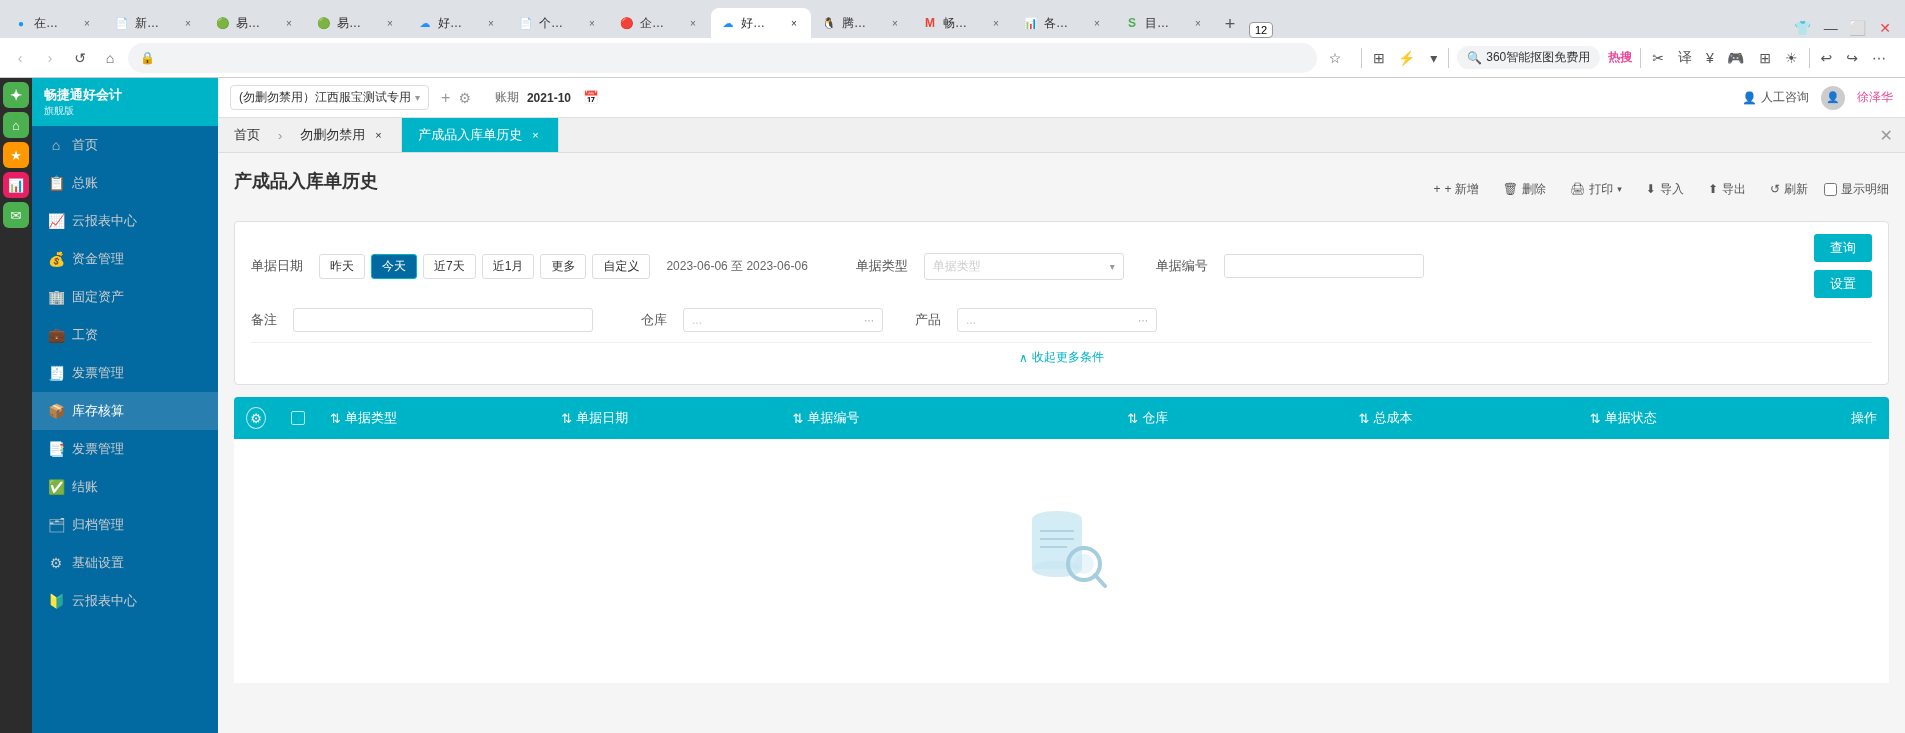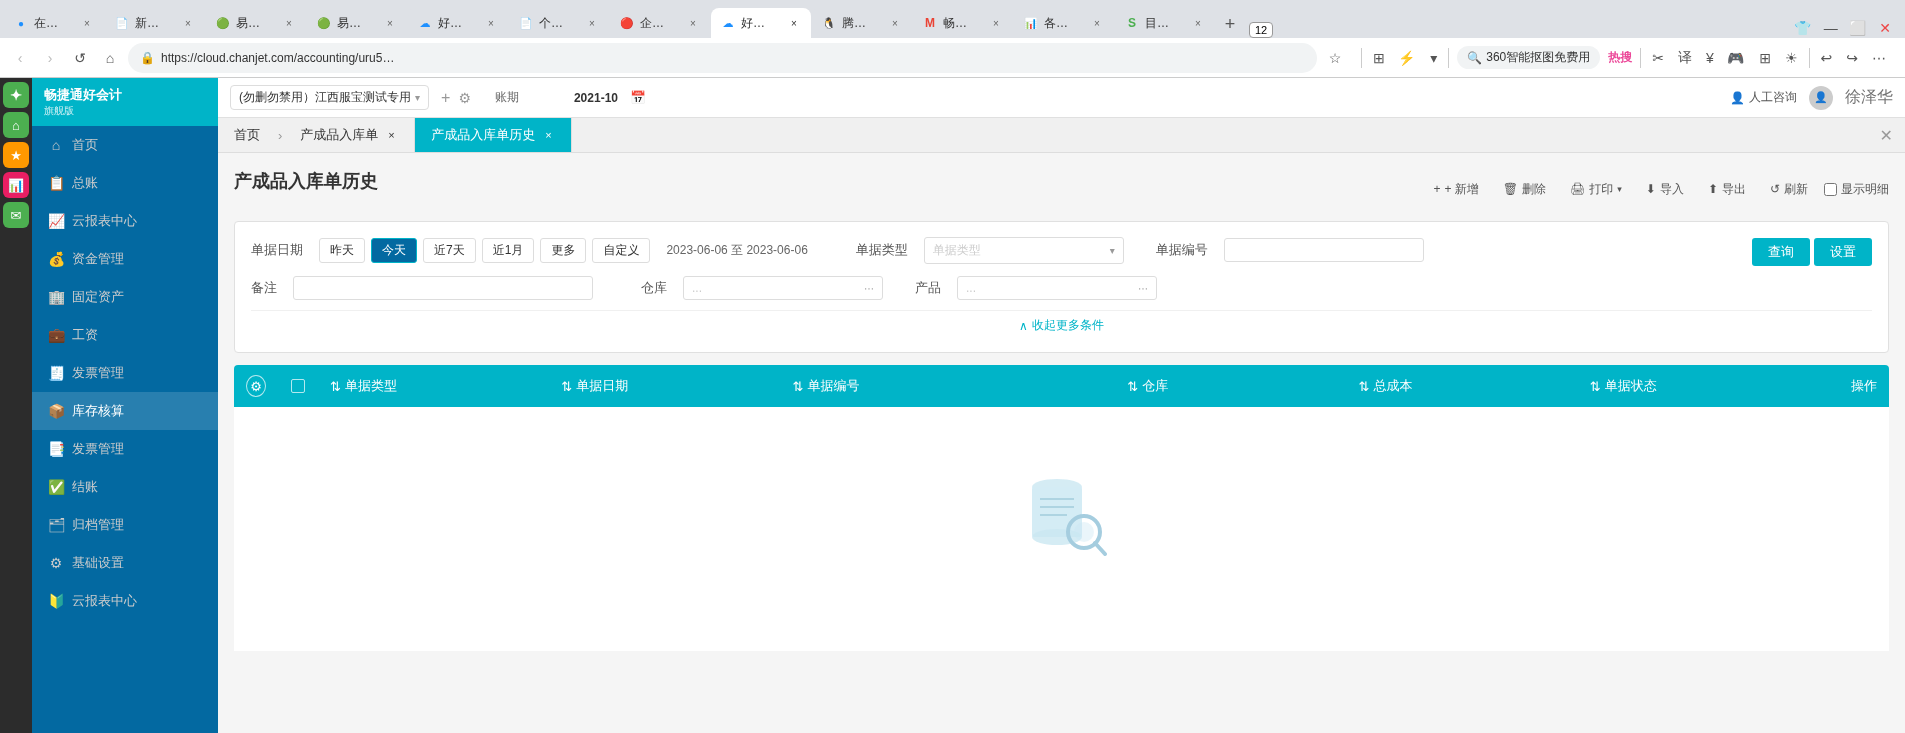--- a/index.html
+++ b/index.html
@@ -46,21 +46,21 @@
     .sidebar-item.active { background: rgba(255,255,255,0.15); color: #fff; }
     .sidebar-item-icon { font-size: 14px; width: 16px; text-align: center; }
 
     
     .main-content { flex: 1; background: #f5f5f5; display: flex; flex-direction: column; overflow: hidden; }
 
     
     .main-topbar { display: flex; align-items: center; background: #fff; border-bottom: 1px solid #e0e0e0; height: 40px; padding: 0 12px; gap: 8px; }
     .company-selector { display: flex; align-items: center; gap: 4px; color: #333; font-size: 12px; cursor: pointer; border: 1px solid #ddd; border-radius: 4px; padding: 3px 8px; }
     .period-label { font-size: 12px; color: #666; margin-left: 16px; }
-    .period-value { font-size: 12px; color: #333; font-weight: bold; margin-left: 47px; }
+    .period-value { font-size: 12px; color: #333; font-weight: bold; }
     .topbar-right { margin-left: auto; display: flex; align-items: center; gap: 12px; }
     .user-service { display: flex; align-items: center; gap: 4px; font-size: 12px; color: #555; cursor: pointer; }
     .user-avatar { width: 24px; height: 24px; border-radius: 50%; background: #ccc; display: flex; align-items: center; justify-content: center; font-size: 11px; }
 
     
     .breadcrumb-area { background: #f0f0f0; border-bottom: 1px solid #ddd; display: flex; align-items: center; }
     .breadcrumb-home { padding: 8px 16px; font-size: 13px; color: #333; cursor: pointer; }
     .page-tab { display: flex; align-items: center; gap: 6px; padding: 8px 16px; font-size: 13px; background: #f0f0f0; color: #333; cursor: pointer; border-right: 1px solid #ddd; }
     .page-tab.active { background: #00b4c8; color: #fff; }
     .page-tab-close { font-size: 11px; color: inherit; cursor: pointer; width: 14px; height: 14px; display: flex; align-items: center; justify-content: center; border-radius: 50%; }
@@ -102,21 +102,21 @@
     
     .checkbox-box { width: 14px; height: 14px; border: 1px solid #ccc; border-radius: 2px; background: #fff; display: inline-block; }
 
     
     .settings-icon-circle { width: 22px; height: 22px; border-radius: 50%; border: 1px solid rgba(255,255,255,0.7); display: flex; align-items: center; justify-content: center; font-size: 13px; color: #fff; cursor: pointer; }
 
     
     .query-btn { background: #00b4c8; color: #fff; border: none; padding: 5px 16px; border-radius: 3px; font-size: 13px; cursor: pointer; }
     .settings-btn { background: #00b4c8; color: #fff; border: none; padding: 5px 16px; border-radius: 3px; font-size: 13px; cursor: pointer; margin-top: 4px; }
 
-    .filter-action-col { display: flex; flex-direction: row; align-items: flex-end; gap: 4px; margin-left: auto; }
+    .filter-action-col { display: flex; flex-direction: column; align-items: flex-start; gap: 4px; margin-left: auto; }
   </style>
 </head>
 <body>
 
 <div class="browser-chrome">
 
   <div class="tab-bar">
 
     <div class="tab">
       <span class="tab-favicon" style="color:#1E90FF;">●</span>
@@ -204,21 +204,20 @@
     </div>
   </div>
 
   <div class="address-bar">
     <div class="nav-btn disabled">‹</div>
     <div class="nav-btn disabled">›</div>
     <div class="nav-btn">↺</div>
     <div class="nav-btn">⌂</div>
     <div class="url-bar">
       <span class="url-icon">🔒</span>
-      <span class="url-text">https://cloud.chanjet.com/accounting/uru5…</span>
     </div>
     <div class="nav-btn">☆</div>
 
     <div class="toolbar-360">
       <div style="width:1px;height:20px;background:#ccc;"></div>
       <div class="toolbar-icon">⊞</div>
       <div class="toolbar-icon">⚡</div>
       <div class="toolbar-icon">▾</div>
       <div style="width:1px;height:20px;background:#ccc;"></div>
       <div class="search-area">
@@ -327,29 +326,29 @@
       <span class="period-value">2021-10</span>
       <span style="font-size:13px;color:#999;cursor:pointer;margin-left:4px;">📅</span>
       <div class="topbar-right">
         <div class="user-service">
           <span>👤</span>
           <span>人工咨询</span>
         </div>
         <div class="user-avatar">
           <span style="font-size:11px;">👤</span>
         </div>
-        <span style="font-size:16px;color:#737373;">徐泽华</span>
+        <span style="font-size:12px;color:#ec4899;">徐泽华</span>
       </div>
     </div>
 
     <div class="breadcrumb-area">
       <div class="breadcrumb-home">首页</div>
       <span style="color:#999;padding:0 2px;">›</span>
       <div class="page-tab">
-        <span>产成品入库单</span>
+        <span>勿删勿禁用</span>
         <span class="page-tab-close">×</span>
       </div>
       <div class="page-tab active">
         <span>产成品入库单历史</span>
         <span class="page-tab-close" style="color:#fff;">×</span>
       </div>
 
       <div style="margin-left:auto;padding:0 12px;display:flex;align-items:center;gap:8px;">
         <span style="font-size:16px;color:#999;cursor:pointer;">✕</span>
       </div>

